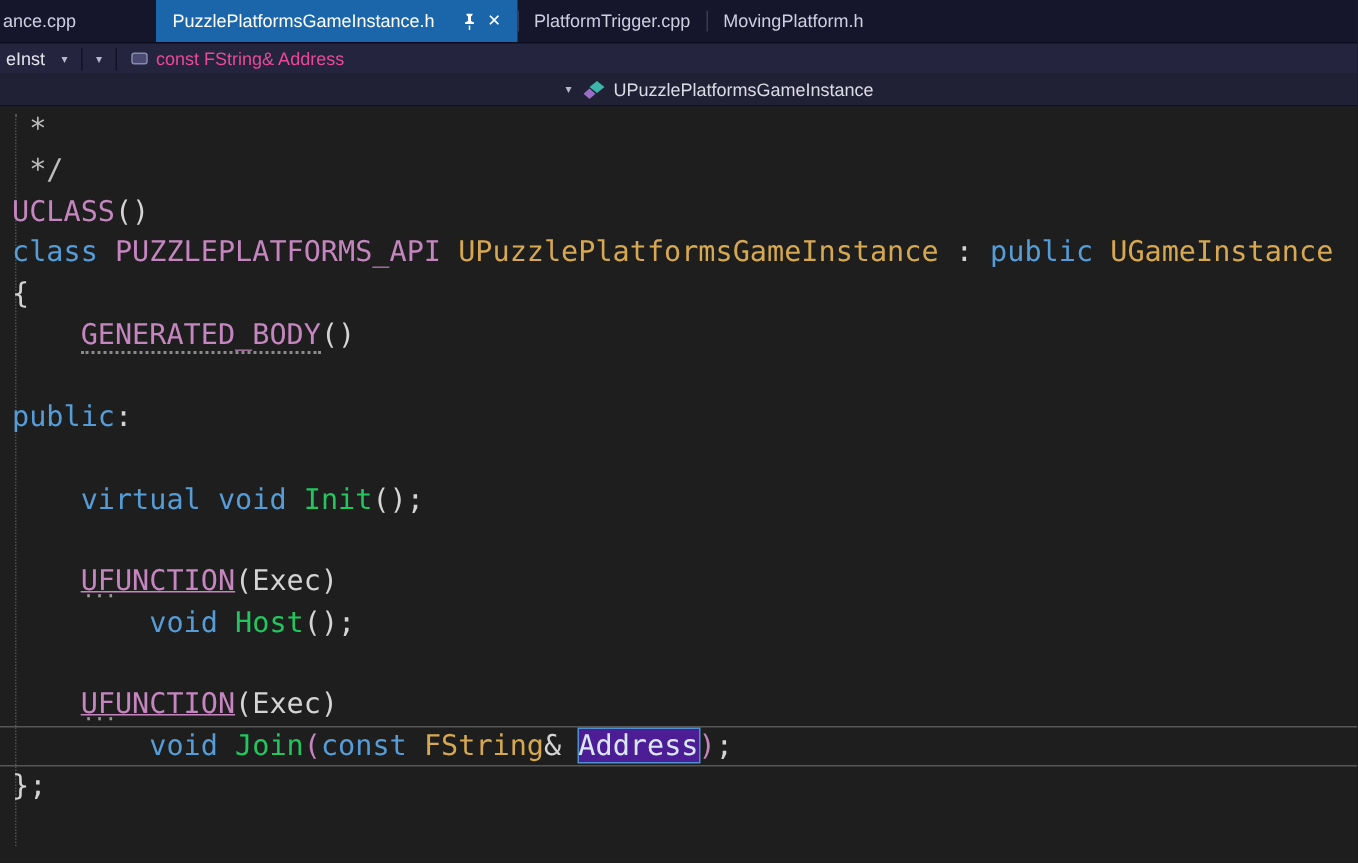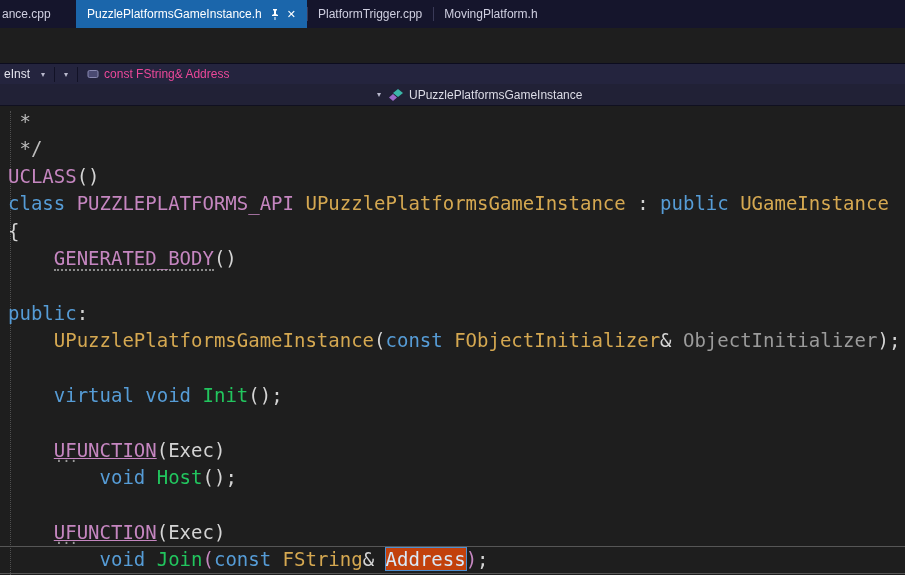--- a/index.html
+++ b/index.html
@@ -4,31 +4,31 @@
 <style>
   * { margin:0; padding:0; box-sizing:border-box; }
   html,body { width:905px; height:575px; overflow:hidden; background:#1e1e1e;
               font-family:"Liberation Sans", sans-serif; }
   .screen { position:relative; width:905px; height:575px; background:#1e1e1e; }
 
   
   .tabbar { display:flex; height:28px; background:#15152c; align-items:stretch; }
   .tab { display:flex; align-items:center; padding:0 11px; font-size:12px;
          color:#cfcfe0; white-space:nowrap; position:relative; cursor:default; }
-  .tab.partial { width:76px; padding:0 2px; overflow:hidden; }
+  .tab.partial { width:104px; padding:0 2px; overflow:hidden; }
   .tab.inactive:not(:first-child)::before { content:""; position:absolute; left:0; top:7px; bottom:7px;
          width:1px; background:#3a3a58; }
-  .tab.active { background:#1b66ab; color:#ffffff; }
+  .tab.active { background:#1b66ab; color:#ffffff;gap:10px; }
   .tab .tab-extra { display:flex; align-items:center; margin-left:8px; gap:7px; }
   .tab .close { font-size:11px; color:#ffffff; line-height:1; }
   .tab .pin svg { display:block; }
 
   
   .navbar1 { height:21px; background:#24243e; border-top:1px solid #0c0c1e;
-             display:flex; align-items:center; font-size:12px; color:#e4e4ee;margin-top:35px; }
+             display:flex; align-items:center; font-size:12px; color:#e4e4ee; }
   .scope-text { padding-left:2px; margin-right:7px; }
   .dd { font-size:8px; color:#b8b8cc; padding:0 4px; }
   .vsep { width:1px; height:15px; background:#121226; margin:0 3px; }
   .mini-dd { display:flex; align-items:center; height:100%; padding:0 2px; }
   .param-icon { margin:0 5px 0 6px; display:flex; align-items:center; }
   .ctx-symbol { color:#ec4899; }
 
   .navbar2 { height:22px; background:#212136; border-bottom:1px solid #101020;
              display:flex; align-items:center; font-size:12px; color:#dcdce6; }
   .nav-left-space { width:372px; height:100%; }
@@ -47,21 +47,21 @@
   .c-plain   { color:#d4d4d4; }
   .c-comment { color:#bdbdbd; }
   .c-macro   { color:#c586c0; }
   .c-keyword { color:#569cd6;text-align:right; }
   .c-type    { color:#d5a851; }
   .c-func    { color:#22c55e; }
   .c-param   { color:#9b9b9b; }
   .c-paren   { color:#c586c0; }
 
   .u-dotted { border-bottom:2px dotted #8a8a8a; }
-  .sel-word { background:#c2410c; box-shadow:0 0 0 1px #4e8fd0; color:#d9e8f7; }
+  .sel-word { background:#4c1d95; box-shadow:0 0 0 1px #4e8fd0; color:#d9e8f7; }
   .macro-dots { position:relative; display:inline-block;text-decoration:underline; }
   .macro-dots::after { content:"···"; position:absolute; left:1px; top:19px;
                        font-size:14px; line-height:10px; color:#9a9a9a; letter-spacing:-1px; }
 </style>
 </head>
 <body>
 
 <div class="screen">
 
   <div class="tabbar">
@@ -121,21 +121,20 @@
     <div class="indent-guide"></div>
     <div class="code" id="code">
         <div class="line"><span class="c-comment"> *</span></div>
         <div class="line"><span class="c-comment"> */</span></div>
         <div class="line"><span class="c-macro">UCLASS</span><span class="c-plain">()</span></div>
         <div class="line"><span class="c-keyword">class </span><span class="c-macro">PUZZLEPLATFORMS_API</span><span class="c-plain"> </span><span class="c-type">UPuzzlePlatformsGameInstance</span><span class="c-plain"> : </span><span class="c-keyword">public</span><span class="c-plain"> </span><span class="c-type">UGameInstance</span></div>
         <div class="line"><span class="c-plain">{</span></div>
         <div class="line"><span class="c-plain">    </span><span class="c-macro u-dotted">GENERATED_BODY</span><span class="c-plain">()</span></div>
         <div class="line"></div>
         <div class="line"><span class="c-keyword">public</span><span class="c-plain">:</span></div>
-        <div class="line"><span class="c-plain">    </span><span class="c-type">UPuzzlePlatformsGameInstance</span><span class="c-plain">(</span><span class="c-keyword">const</span><span class="c-plain"> </span><span class="c-type">FObjectInitializer</span><span class="c-plain">&amp; </span><span class="c-param">ObjectInitializer</span><span class="c-plain">);</span></div>
         <div class="line"></div>
         <div class="line"><span class="c-plain">    </span><span class="c-keyword">virtual</span><span class="c-plain"> </span><span class="c-keyword">void</span><span class="c-plain"> </span><span class="c-func">Init</span><span class="c-plain">();</span></div>
         <div class="line"></div>
         <div class="line"><span class="c-plain">    </span><span class="c-macro macro-dots">UFUNCTION</span><span class="c-plain">(Exec)</span></div>
         <div class="line"><span class="c-plain">        </span><span class="c-keyword">void</span><span class="c-plain"> </span><span class="c-func">Host</span><span class="c-plain">();</span></div>
         <div class="line"></div>
         <div class="line"><span class="c-plain">    </span><span class="c-macro macro-dots">UFUNCTION</span><span class="c-plain">(Exec)</span></div>
         <div class="line current"><span class="c-plain">        </span><span class="c-keyword">void</span><span class="c-plain"> </span><span class="c-func">Join</span><span class="c-paren">(</span><span class="c-keyword">const</span><span class="c-plain"> </span><span class="c-type">FString</span><span class="c-plain">&amp; </span><span class="c-plain sel-word">Address</span><span class="c-paren">)</span><span class="c-plain">;</span></div>
         <div class="line"><span class="c-plain">};</span></div>
       </div>

